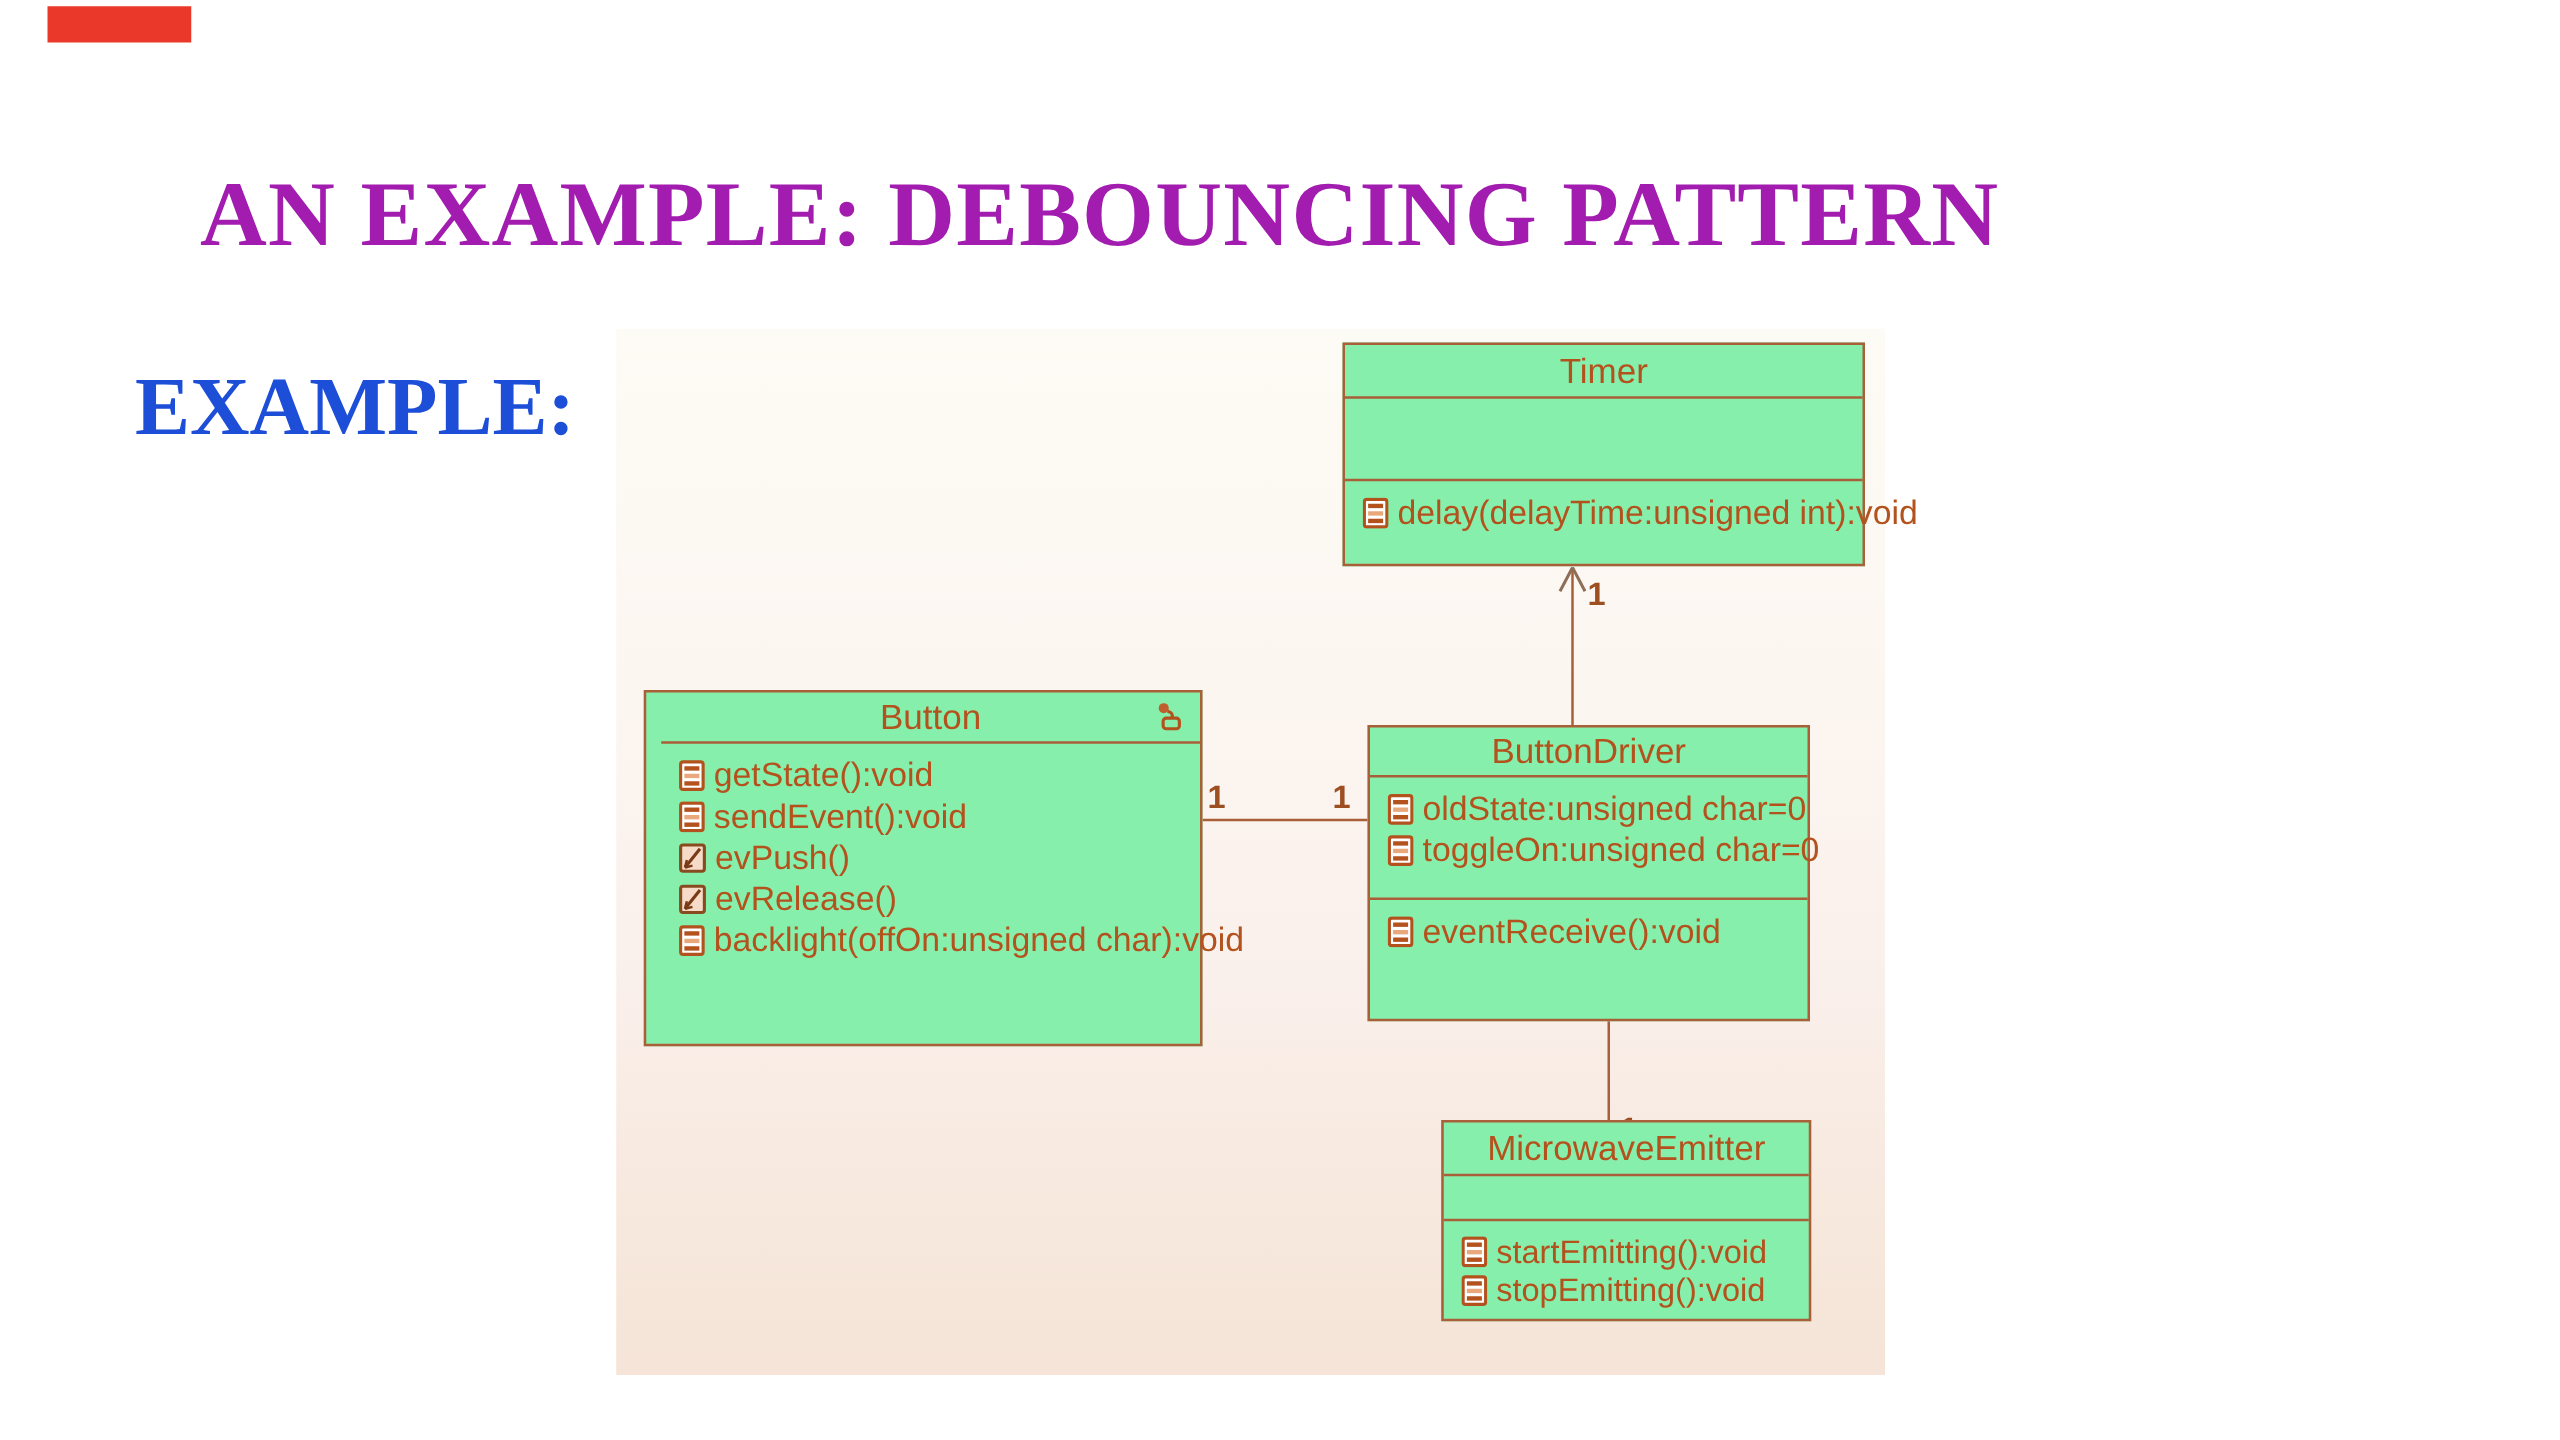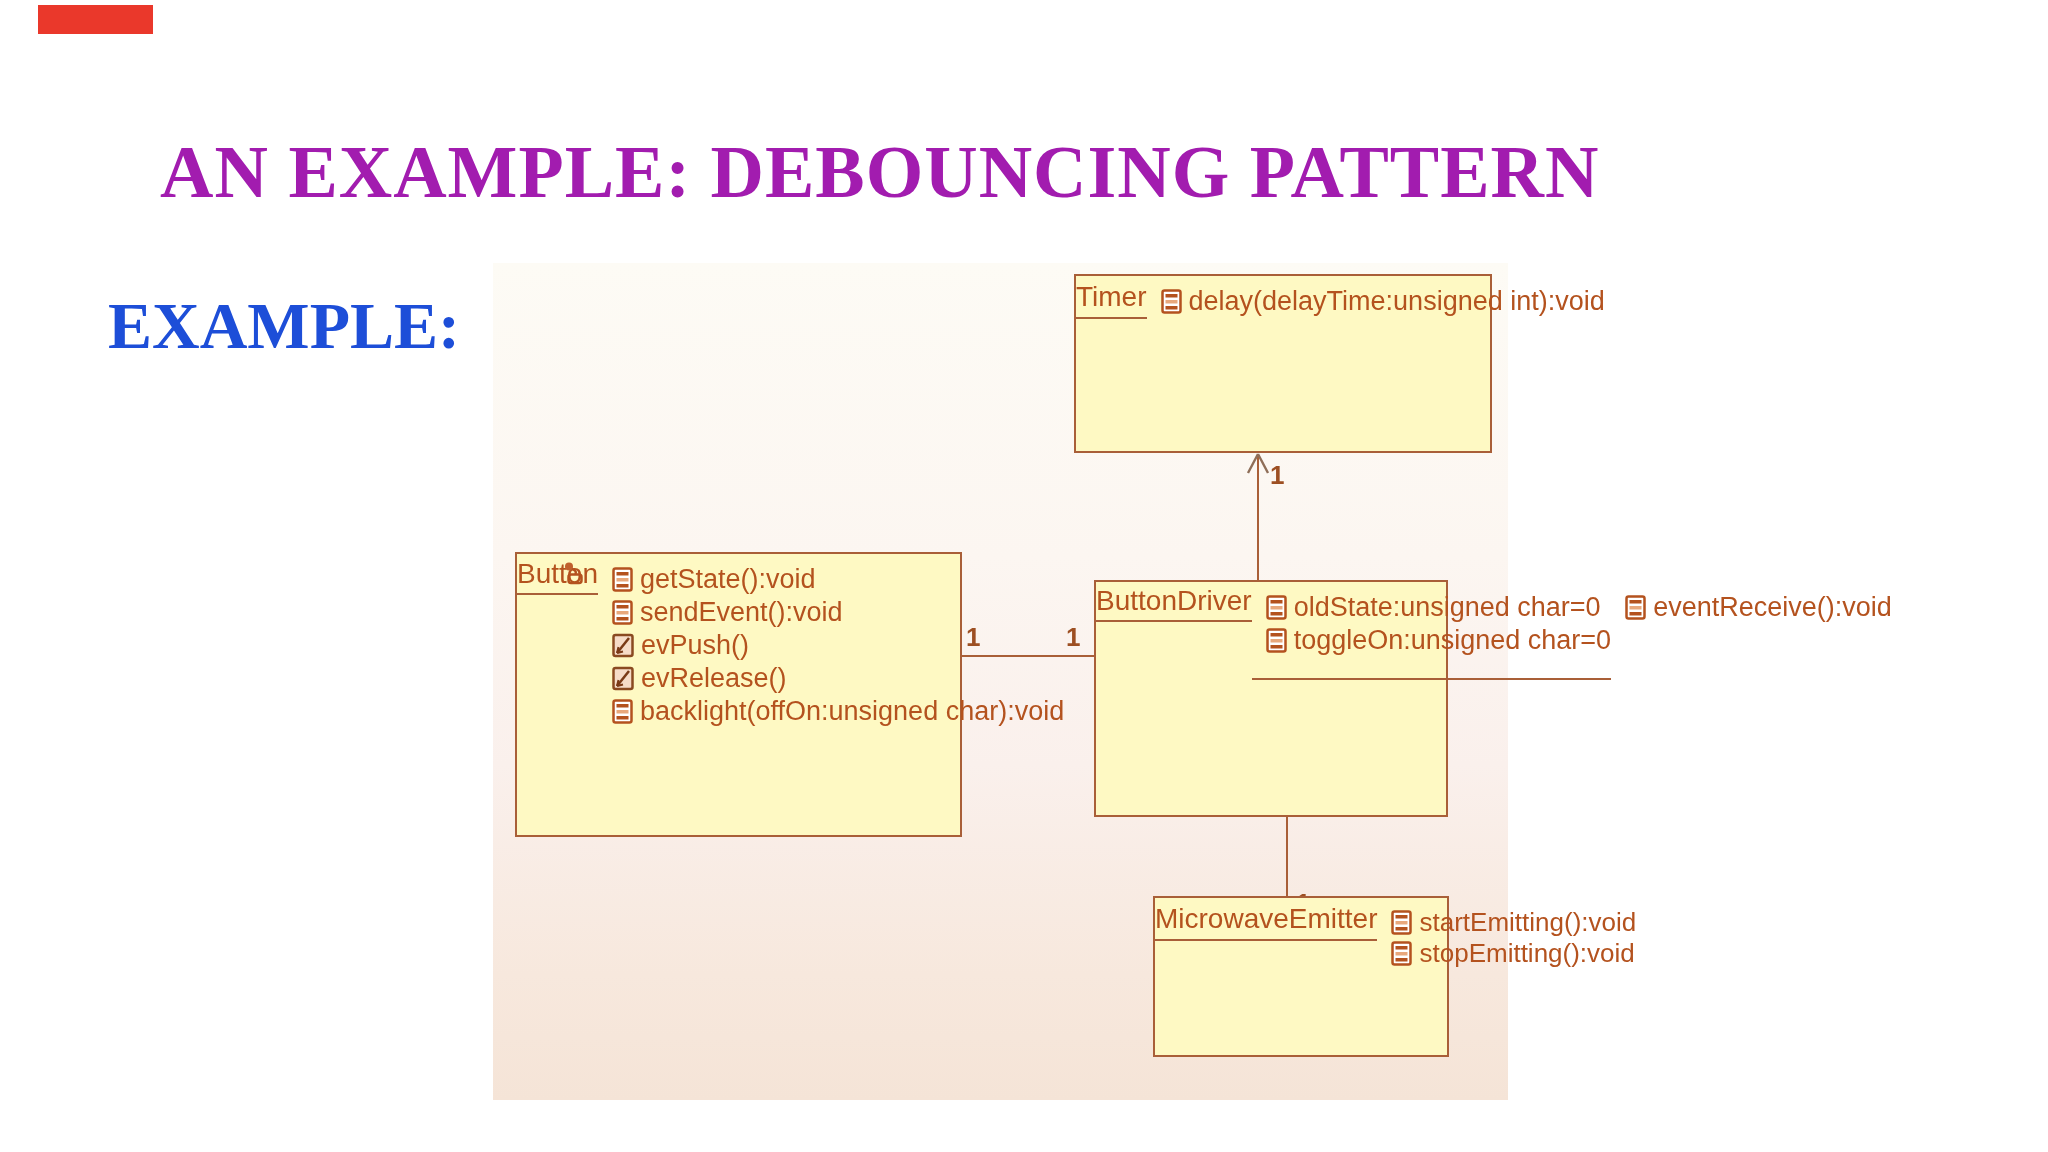--- a/index.html
+++ b/index.html
@@ -47,23 +47,23 @@
     left: 493px; top: 263px;
     width: 1015px; height: 837px;
     background: linear-gradient(180deg, #fdfbf5 0%, #fcf6f1 35%, #faf0ec 60%, #f7e8dd 85%, #f5e4d7 100%);
   }
 
   
   .uml-class {
     position: absolute;
     box-sizing: border-box;
     border: 2px solid #a95f38;
-    background: #fef9c3;
+    background: #86efac;
     display: flex;
-    flex-direction: row;
+    flex-direction: column;
     color: #b4521e;
   }
   .cmp-title {
     box-sizing: border-box;
     border-bottom: 2px solid #a95f38;
     display: flex; align-items: center; justify-content: center;
     font-size: 28px;
     position: relative;
   }
   .cmp-attrs {
@@ -79,21 +79,21 @@
     height: 33px;
     font-size: 27px;
     white-space: nowrap;
   }
   .member-row svg { flex: 0 0 auto; }
 
   #class-timer            { left: 1074px; top: 274px;  width: 418px; height: 179px; }
   #class-timer .cmp-title { height: 43px; }
   #class-timer .cmp-attrs { height: 66px; }
 
-  #class-button            { left: 515px;  top: 552px;  width: 447px; height: 285px; }
+  #class-button            { left: 515px;  top: 552px;  width: 447px; height: 285px; padding-left: 12px; }
   #class-button .cmp-title { height: 41px; }
   #class-button .cmp-attrs { height: 73px; }
 
   #class-buttondriver            { left: 1094px; top: 580px; width: 354px; height: 237px; }
   #class-buttondriver .cmp-title { height: 40px; }
   #class-buttondriver .cmp-attrs { height: 98px; }
 
   #class-microwaveemitter            { left: 1153px; top: 896px; width: 296px; height: 161px; }
   #class-microwaveemitter .cmp-title { height: 43px; }
   #class-microwaveemitter .cmp-attrs { height: 36px; }

